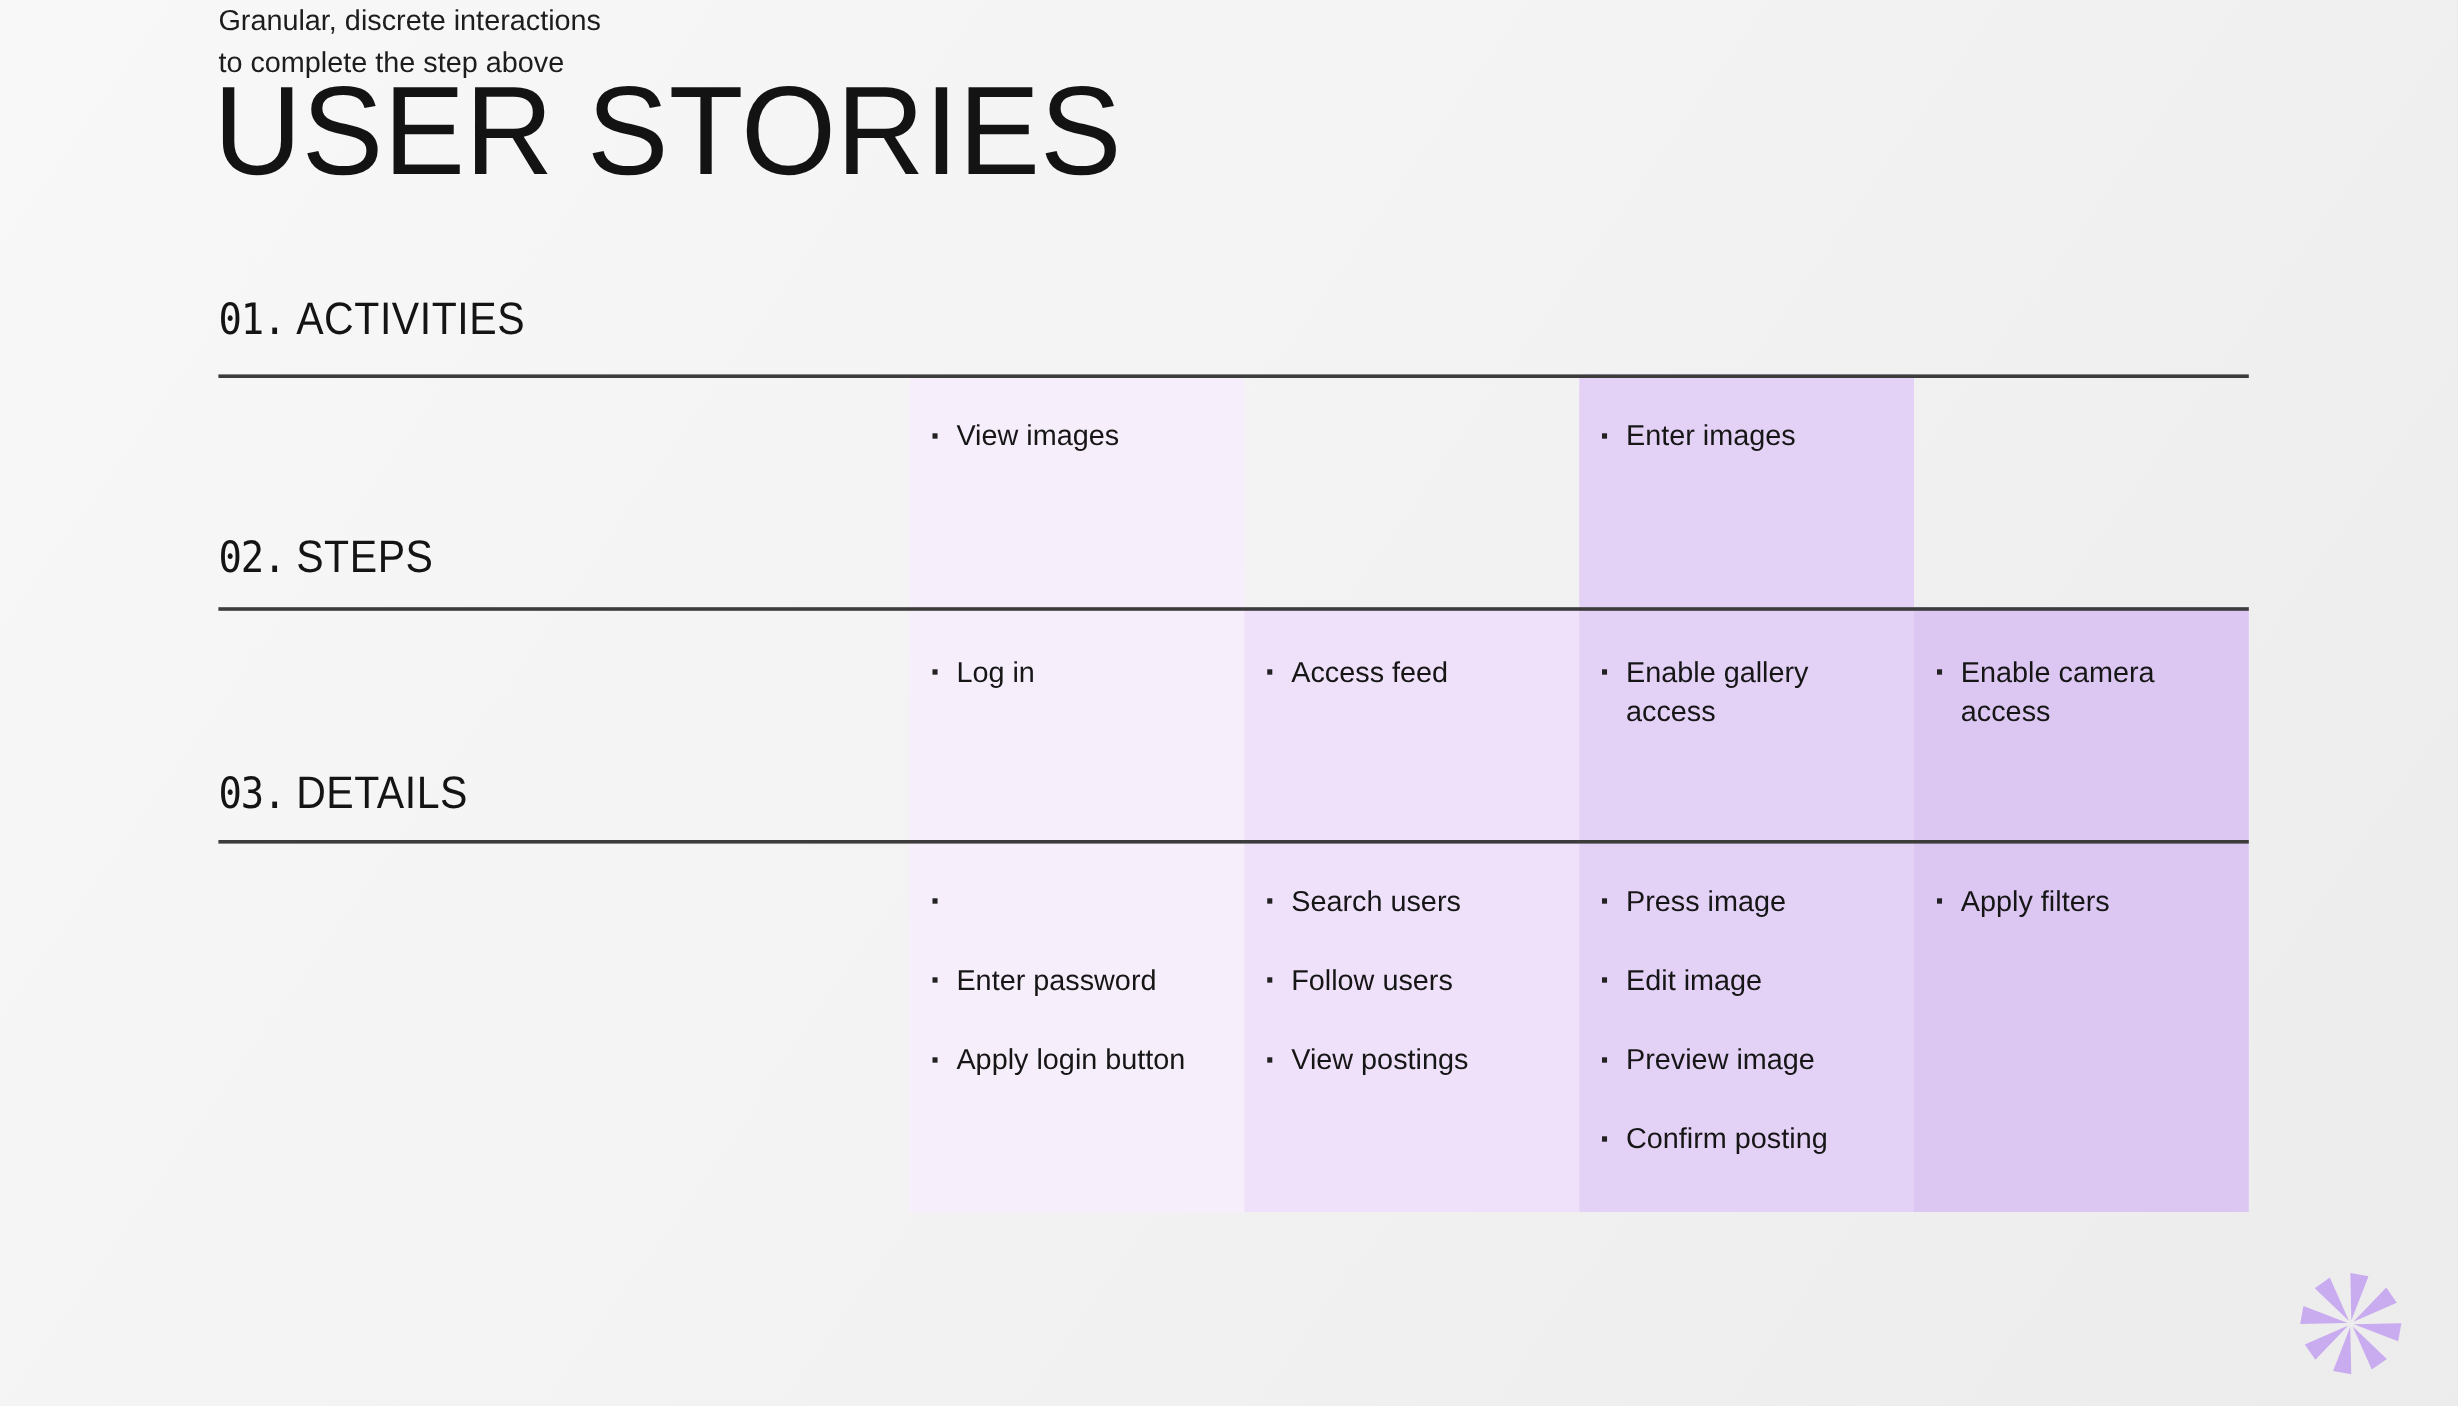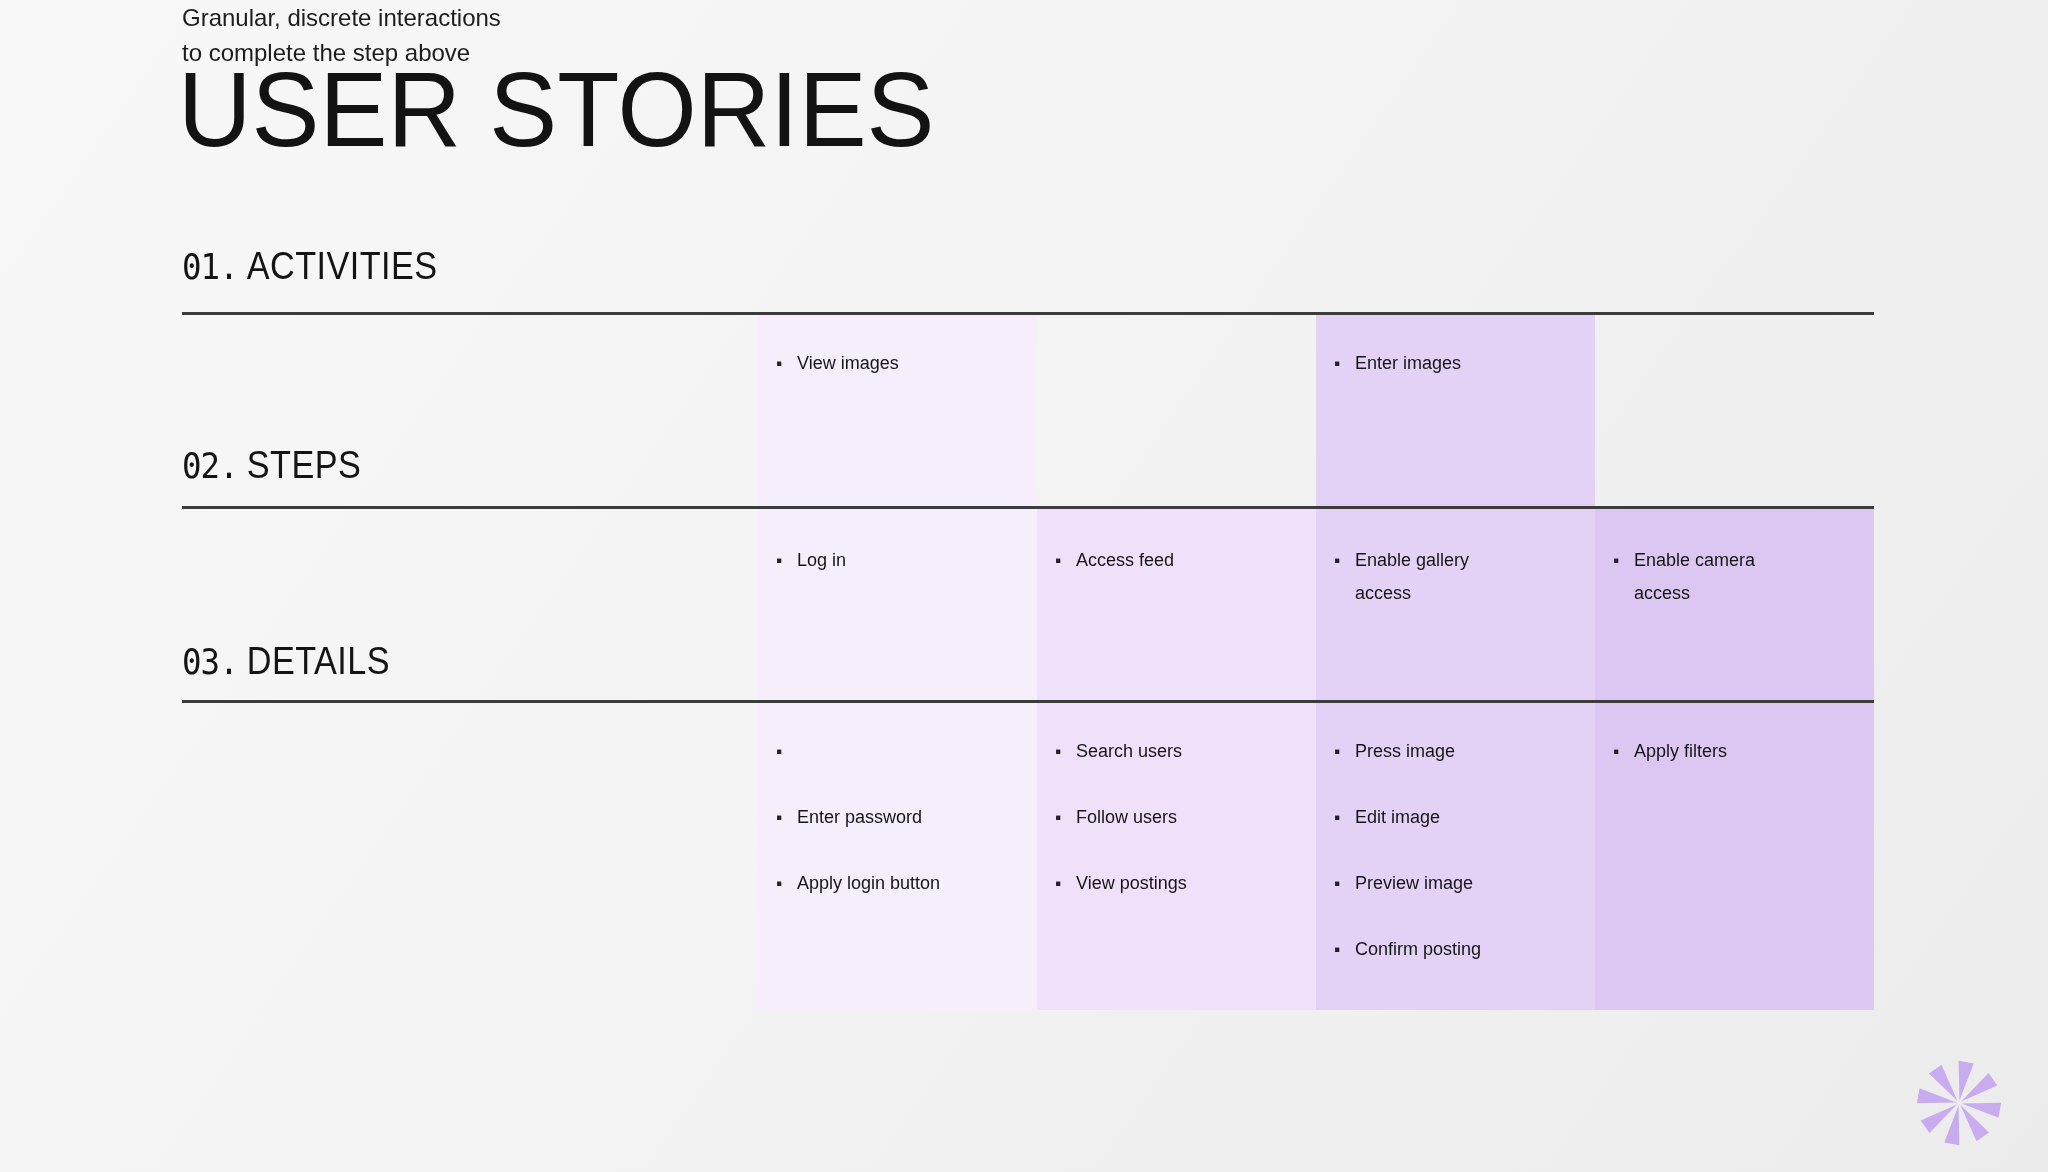--- a/index.html
+++ b/index.html
@@ -27,21 +27,21 @@
     position:absolute;z-index:4;left:182px;width:470px;
     font-size:24px;line-height:35px;white-space:pre-line;color:#1d1d1d;
   }
   .cell{position:absolute;z-index:4;}
   .item{display:flex;align-items:flex-start;margin-bottom:33px;}
   .item:last-child{margin-bottom:0;}
   .bullet{
     flex:0 0 22px;width:22px;font-size:30px;line-height:33px;
     font-weight:700;color:#222;padding-left:1px;
   }
-  .item-text{font-size:18px;line-height:33px;white-space:pre-line;color:#161616;}
+  .item-text{font-size:24px;line-height:33px;white-space:pre-line;color:#161616;}
   #asterisk{position:absolute;z-index:4;left:1916px;top:1058px;width:86px;height:90px;}
 </style>
 </head>
 <body>
 
 <div class="slide">
   <h1 class="title">USER STORIES</h1>
   <div id="table"></div>
   <svg id="asterisk" viewBox="0 0 100 100">
       <polygon points="52.95,50.52 99.00,49.57 95.90,67.16" fill="#c9abef"></polygon>

